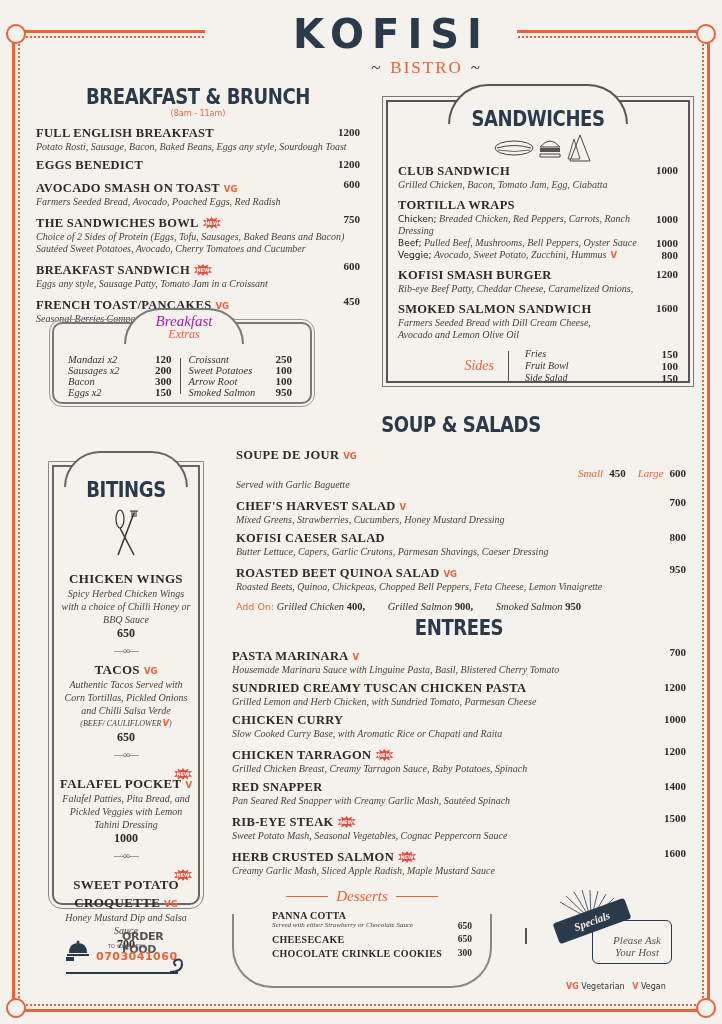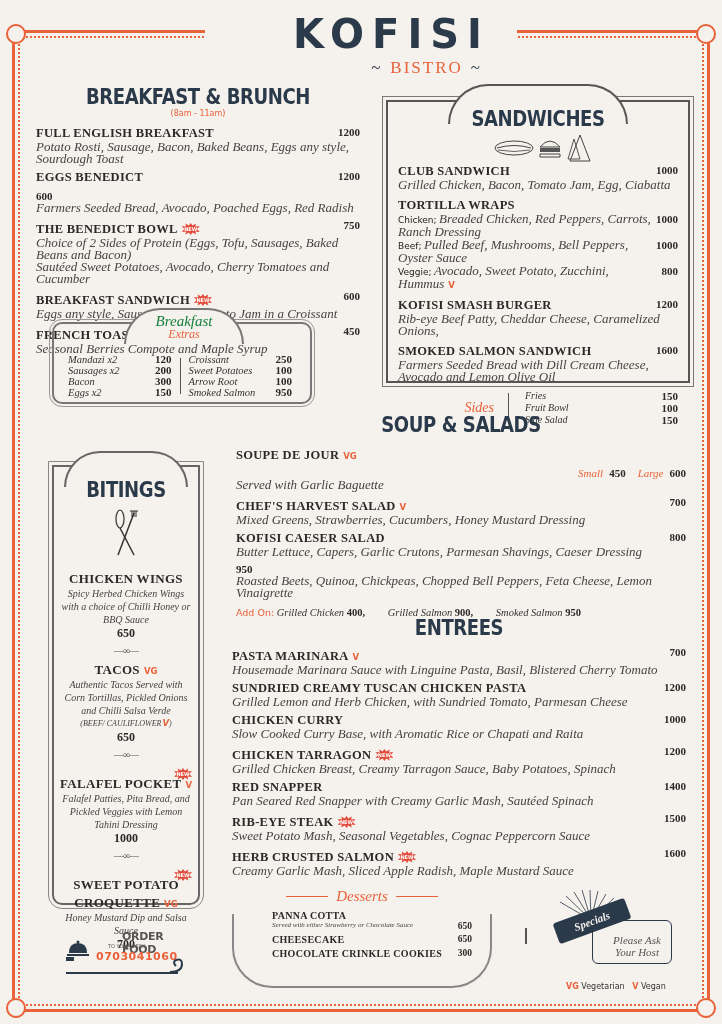--- a/index.html
+++ b/index.html
@@ -27,21 +27,21 @@
   .logo-sub {
     font-family: "Liberation Serif", serif; font-size: 17px; color: #e8623a; letter-spacing: 2px; margin-top: 2px;
   }
   .logo-sub .tilde { color: #2b3a4a; margin: 0 8px; }
 
   .sec-title {
     font-family: "DejaVu Sans", sans-serif; font-weight: bold; color: #2b3a4a;
     font-size: 20px; letter-spacing: -0.5px; text-align: center; transform: scaleX(0.82);
   }
   .item-name { font-weight: bold; font-size: 12.5px; letter-spacing: 0.3px; color: #2a2a2a; }
-  .item-desc { font-style: italic; font-size: 13px; color: #444; line-height: 12px; }
+  .item-desc { font-style: italic; font-size: 10px; color: #444; line-height: 12px; }
   .price { font-weight: bold; font-size: 11px; color: #2a2a2a; }
   .tag-vg, .tag-v {
     font-family: "DejaVu Sans", sans-serif; font-weight: bold; color: #e8623a; font-size: 8.5px; margin-left: 4px;
   }
   .new-badge {
     display: inline-block; width: 18px; height: 12px; margin-left: 4px; vertical-align: 2px;
     background: #e24a3a; color: #fff; font-family: "DejaVu Sans", sans-serif; font-size: 5px; font-weight: bold;
     text-align: center; line-height: 12px;
     clip-path: polygon(50% 0%, 60% 20%, 80% 5%, 75% 30%, 100% 25%, 85% 50%, 100% 75%, 75% 70%, 80% 95%, 60% 80%, 50% 100%, 40% 80%, 20% 95%, 25% 70%, 0% 75%, 15% 50%, 0% 25%, 25% 30%, 20% 5%, 40% 20%);
   }
@@ -51,21 +51,21 @@
   .breakfast { position: absolute; left: 36px; top: 84px; width: 324px; }
   .breakfast .sec-title { font-size: 22px; }
   .breakfast .hours { text-align: center; font-family: "DejaVu Sans", sans-serif; font-size: 8px; color: #e8623a; margin-top: 0px; margin-bottom: 8px; }
   .breakfast .item { margin-bottom: 5px; }
 
   
   .extras { position: absolute; left: 52px; top: 322px; width: 260px; height: 82px;
     border: 2px solid #777; border-radius: 10px; outline: 1px solid #999; outline-offset: 2px; }
   .extras-head { position: absolute; left: 70px; top: -16px; width: 120px; height: 36px; background: #f5f1ec;
     border: 2px solid #777; border-bottom: none; border-radius: 40px 40px 0 0; text-align: center; }
-  .extras-title { font-style: italic; color: #15803d; font-size: 15px; line-height: 14px; margin-top: 4px; }
+  .extras-title { font-style: italic; color: #a21caf; font-size: 15px; line-height: 14px; margin-top: 4px; }
   .extras-sub { font-style: italic; color: #e8623a; font-size: 12px; line-height: 12px; }
   .extras-cols { position: absolute; left: 14px; top: 30px; right: 18px; display: flex; }
   .extras-col { flex: 1; }
   .extras-col .row { font-size: 10.5px; line-height: 11px; }
   .extras-col .nm { font-style: italic; color: #333; }
   .extras-divider { width: 1px; background: #555; margin: 4px 8px; }
 
   
   .sandwiches { position: absolute; left: 386px; top: 100px; width: 304px; height: 283px;
     border: 2px solid #555; outline: 1px solid #777; outline-offset: 3px; }
@@ -177,27 +177,28 @@
     <div class="item-desc">Potato Rosti, Sausage, Bacon, Baked Beans, Eggs any style, Sourdough Toast</div>
   </div>
   <div class="item">
     <div class="row">
         <span class="item-name">EGGS BENEDICT</span>
         <span class="price">1200</span>
       </div>
   </div>
   <div class="item">
     <div class="row">
+        <span><span class="item-name">AVOCADO SMASH ON TOAST</span><span class="tag-vg">VG</span></span>
         <span class="price">600</span>
       </div>
     <div class="item-desc">Farmers Seeded Bread, Avocado, Poached Eggs, Red Radish</div>
   </div>
   <div class="item">
     <div class="row">
-        <span><span class="item-name">THE BENEDICT BOWL</span><span class="new-badge">NEW</span></span>
+        <span><span class="item-name">THE SANDWICHES BOWL</span><span class="new-badge">NEW</span></span>
         <span class="price">750</span>
       </div>
     <div class="item-desc">Choice of 2 Sides of Protein (Eggs, Tofu, Sausages, Baked Beans and Bacon)</div>
     <div class="item-desc">Sautéed Sweet Potatoes, Avocado, Cherry Tomatoes and Cucumber</div>
   </div>
   <div class="item">
     <div class="row">
         <span><span class="item-name">BREAKFAST SANDWICH</span><span class="new-badge">NEW</span></span>
         <span class="price">600</span>
       </div>
@@ -393,20 +394,21 @@
   </div>
   <div class="item">
     <div class="row">
         <span class="item-name">KOFISI CAESER SALAD</span>
         <span class="price">800</span>
       </div>
     <div class="item-desc">Butter Lettuce, Capers, Garlic Crutons, Parmesan Shavings, Caeser Dressing</div>
   </div>
   <div class="item">
     <div class="row">
+        <span><span class="item-name">ROASTED BEET QUINOA SALAD</span><span class="tag-vg">VG</span></span>
         <span class="price">950</span>
       </div>
     <div class="item-desc">Roasted Beets, Quinoa, Chickpeas, Chopped Bell Peppers, Feta Cheese, Lemon Vinaigrette</div>
   </div>
   <div class="addon">
     <span class="lbl">Add On:</span>
     <span class="nm">Grilled Chicken</span> <span class="p">400,</span>
     <span class="nm">Grilled Salmon</span> <span class="p">900,</span>
     <span class="nm">Smoked Salmon</span> <span class="p">950</span>
   </div>

